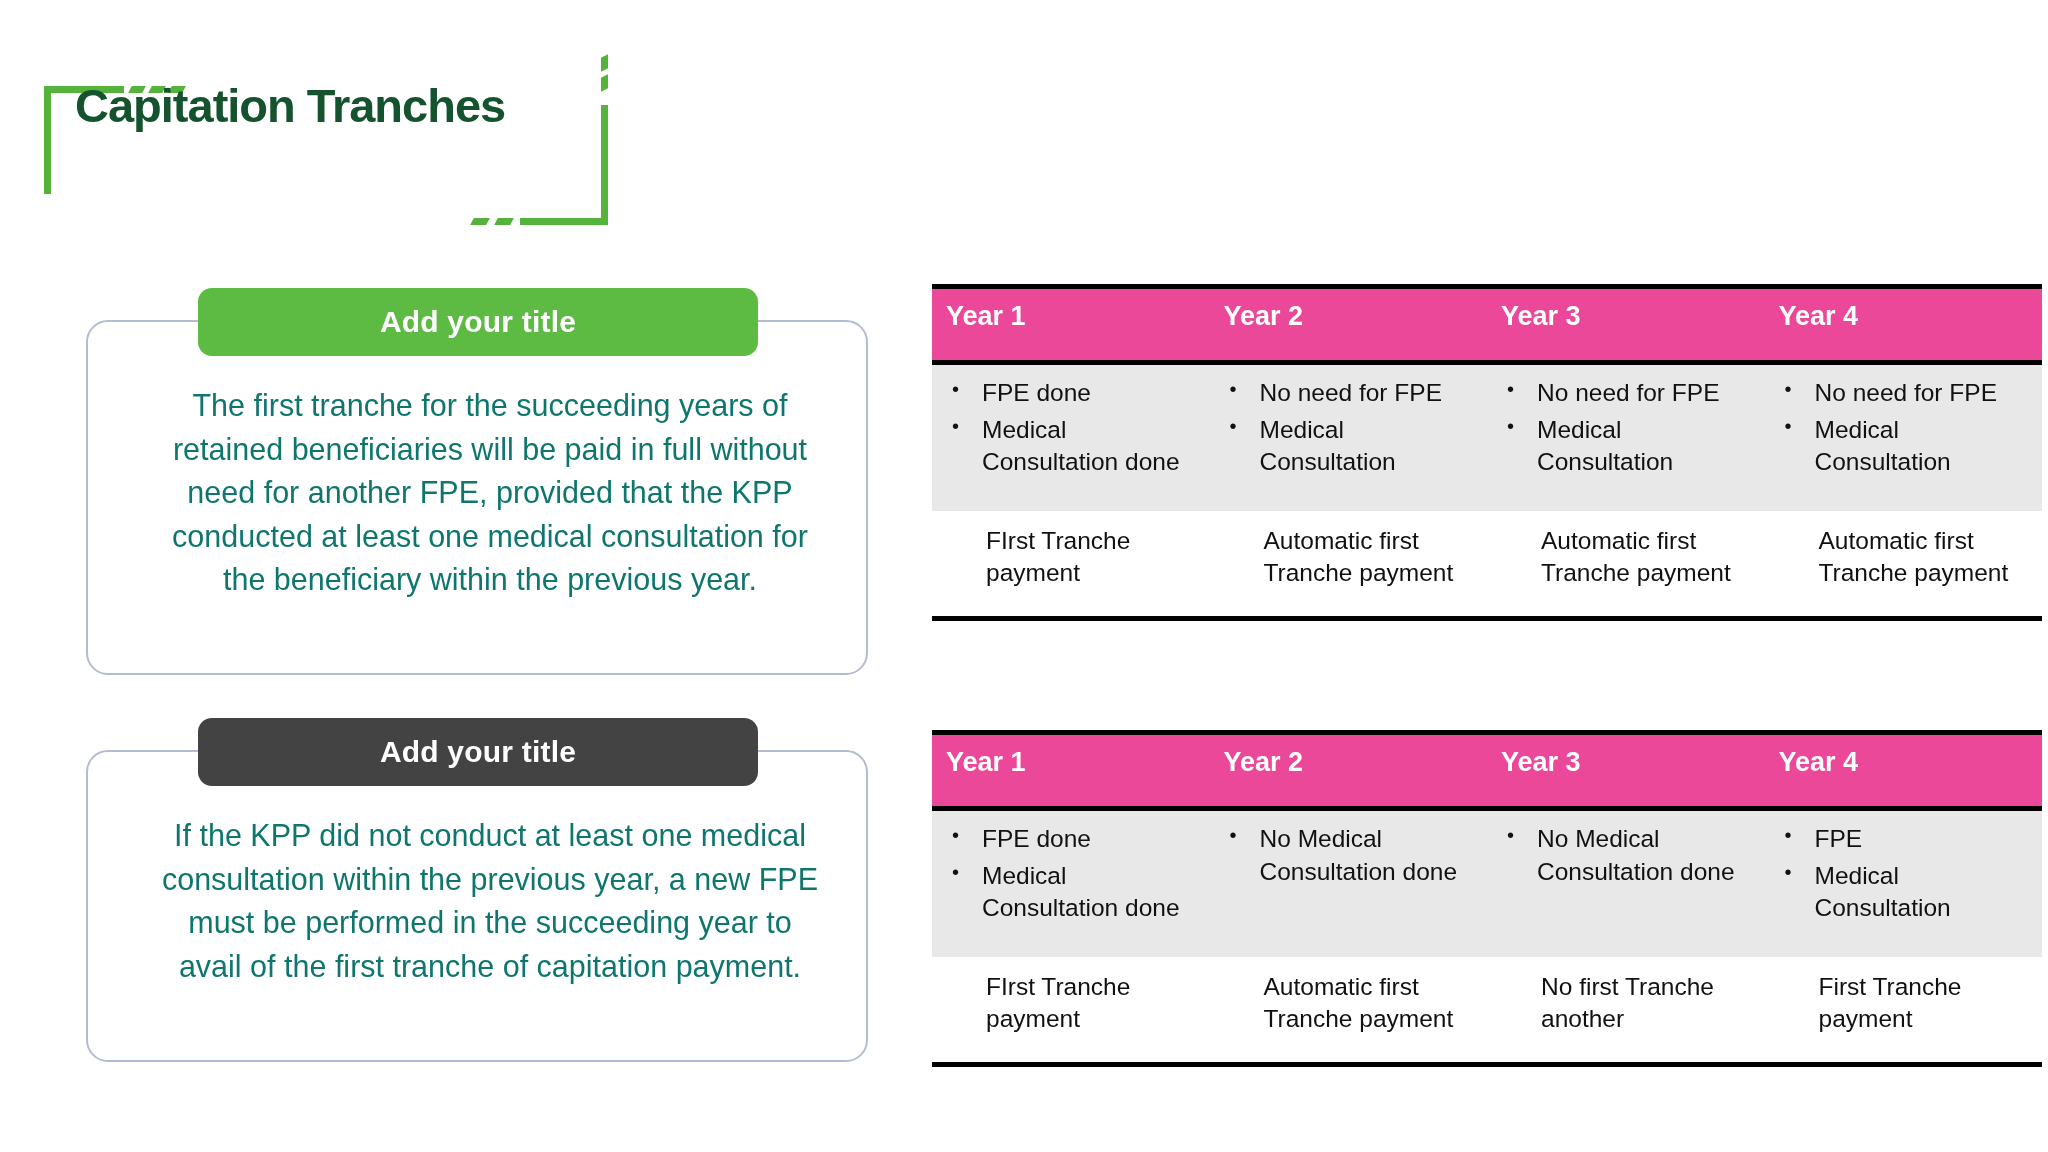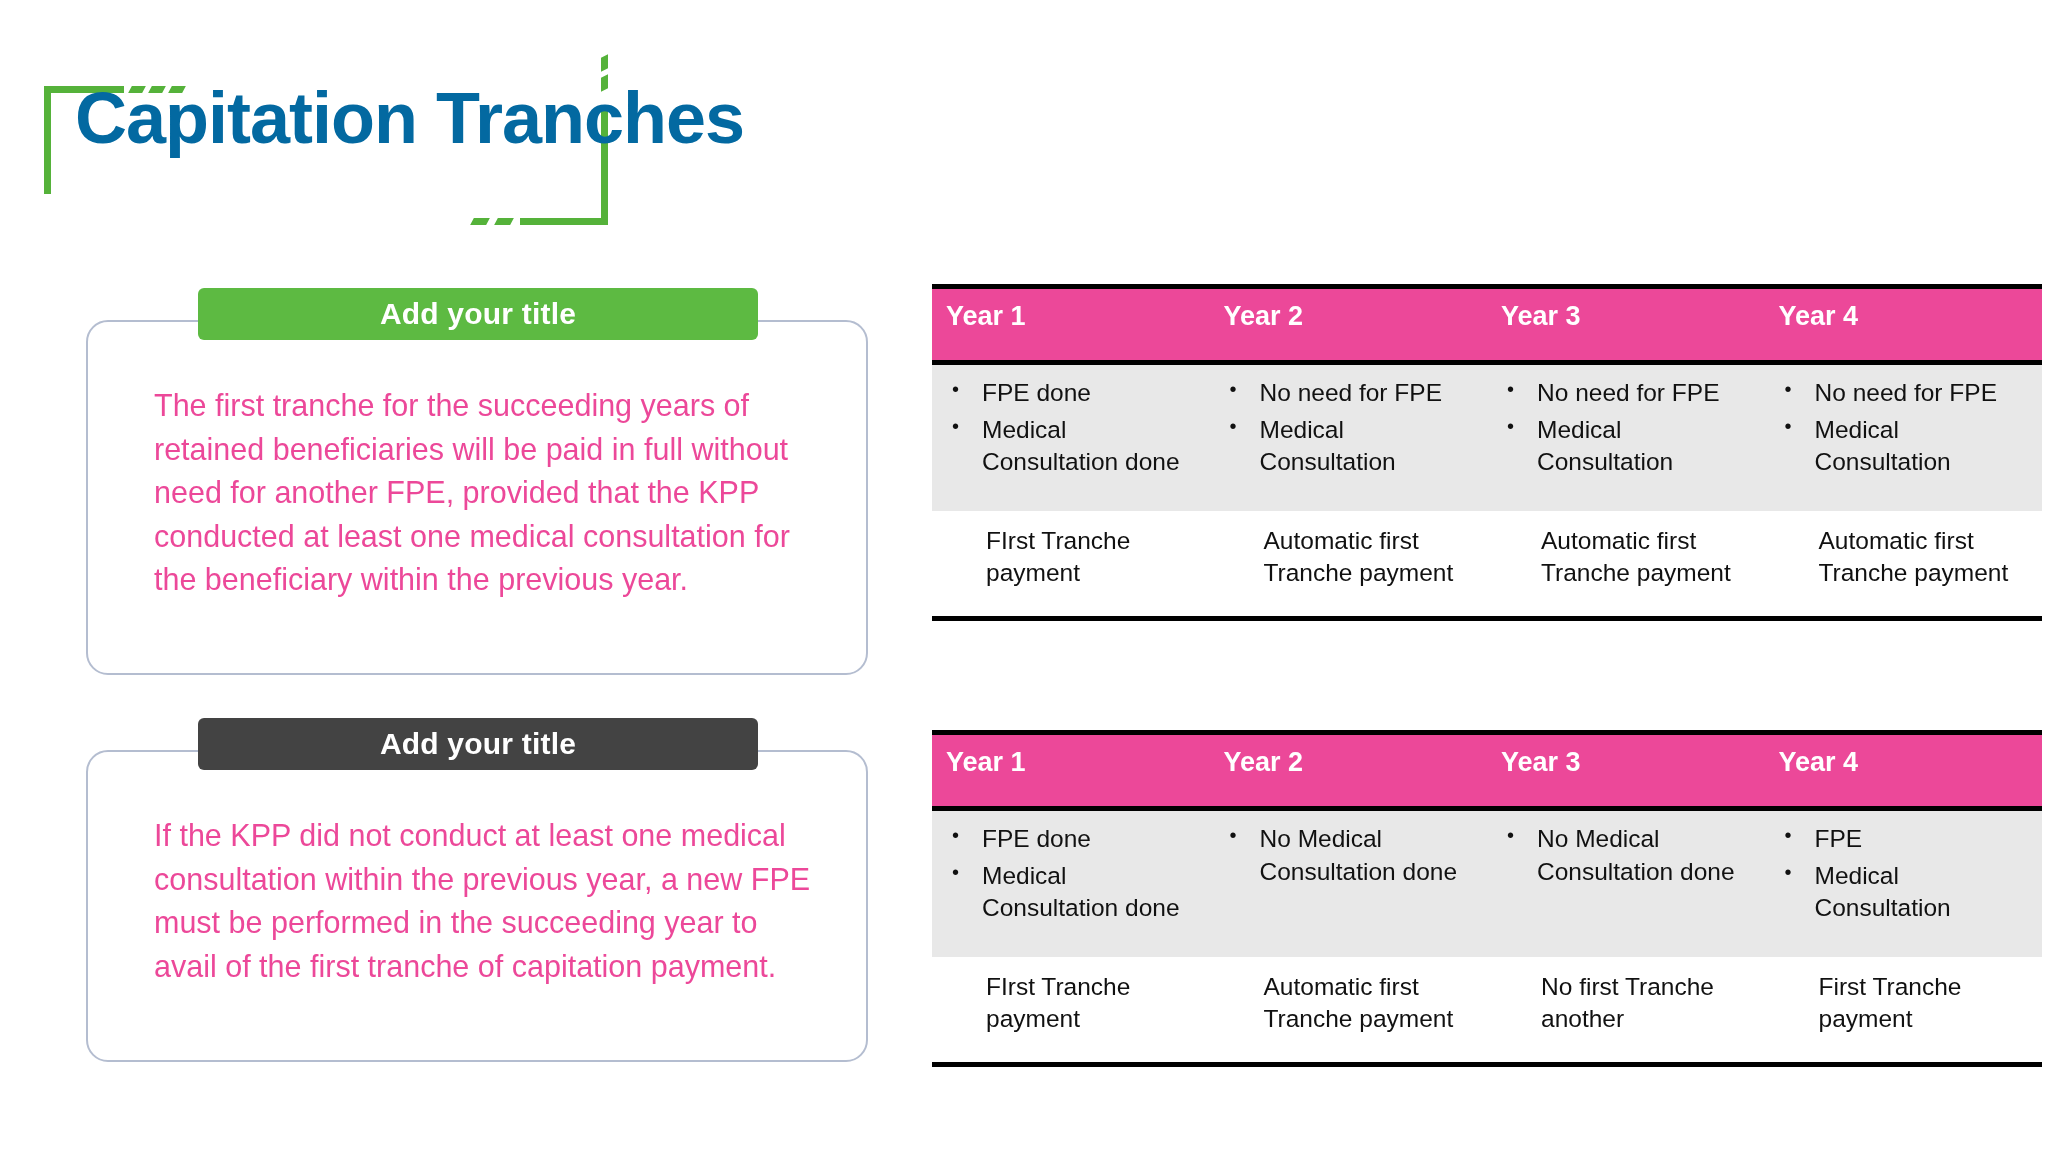--- a/index.html
+++ b/index.html
@@ -21,23 +21,23 @@
     position: absolute;
     left: 30px;
     top: 60px;
     width: 800px;
     height: 165px;
   }
   #title-text {
     position: absolute;
     left: 45px;
     top: 22px;
-    font-size: 72px;
+    font-size: 47px;
     font-weight: bold;
-    color: #0369a1;
+    color: #14532d;
     letter-spacing: -1px;
     white-space: nowrap;
     line-height: 1.0;
   }
   
   .brk-tl-v {
     position: absolute;
     left: 14px; top: 26px;
     width: 7px; height: 108px;
     background: #55B23A;
@@ -101,22 +101,22 @@
     box-sizing: border-box;
   }
   #card-1 { top: 320px; height: 355px; }
   #card-2 { top: 750px; height: 312px; }
 
   .card-pill {
     position: absolute;
     left: 110px;
     top: -34px;
     width: 560px;
-    height: 52px;
-    border-radius: 6px;
+    height: 68px;
+    border-radius: 14px;
     display: flex;
     align-items: center;
     justify-content: center;
     box-sizing: border-box;
   }
   .card-pill.green { background: #5DBA42; }
   .card-pill.dark  { background: #434343; }
   .card-pill-label {
     color: #ffffff;
     font-size: 30px;
@@ -124,21 +124,22 @@
     letter-spacing: 0.2px;
   }
 
   .card-body {
     position: absolute;
     left: 66px;
     right: 40px;
     top: 62px;
     font-size: 30.5px;
     line-height: 1.43;
-    color: #ec4899;
+    color: #0f766e;
+    text-align: center;
   }
 
   
   .ptable {
     position: absolute;
     left: 932px;
     width: 1110px;
     border-collapse: collapse;
     table-layout: fixed;
   }

